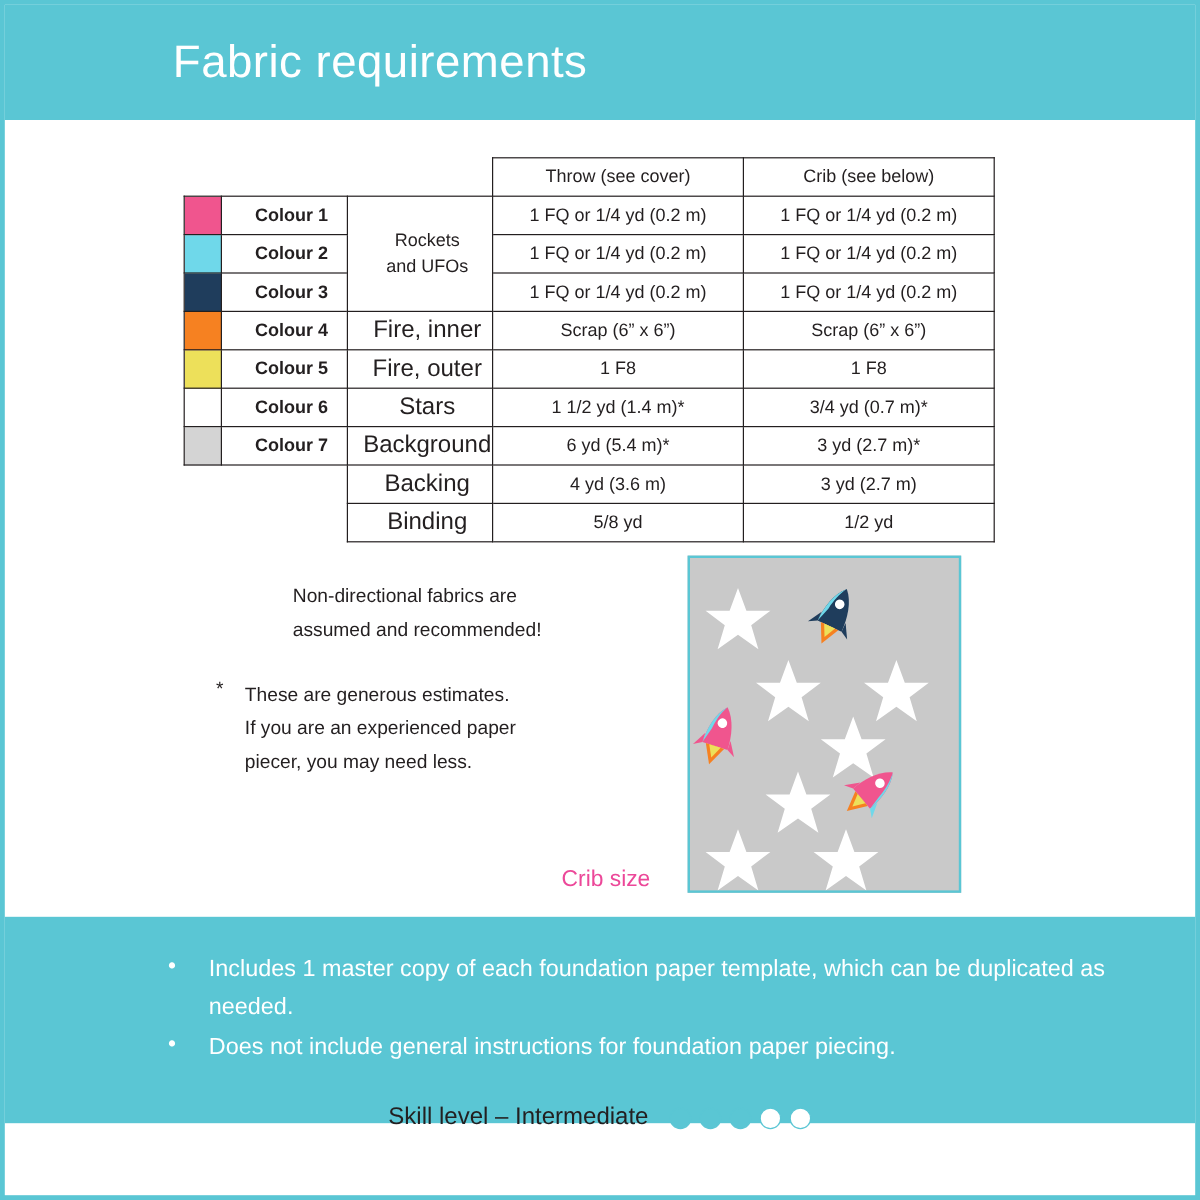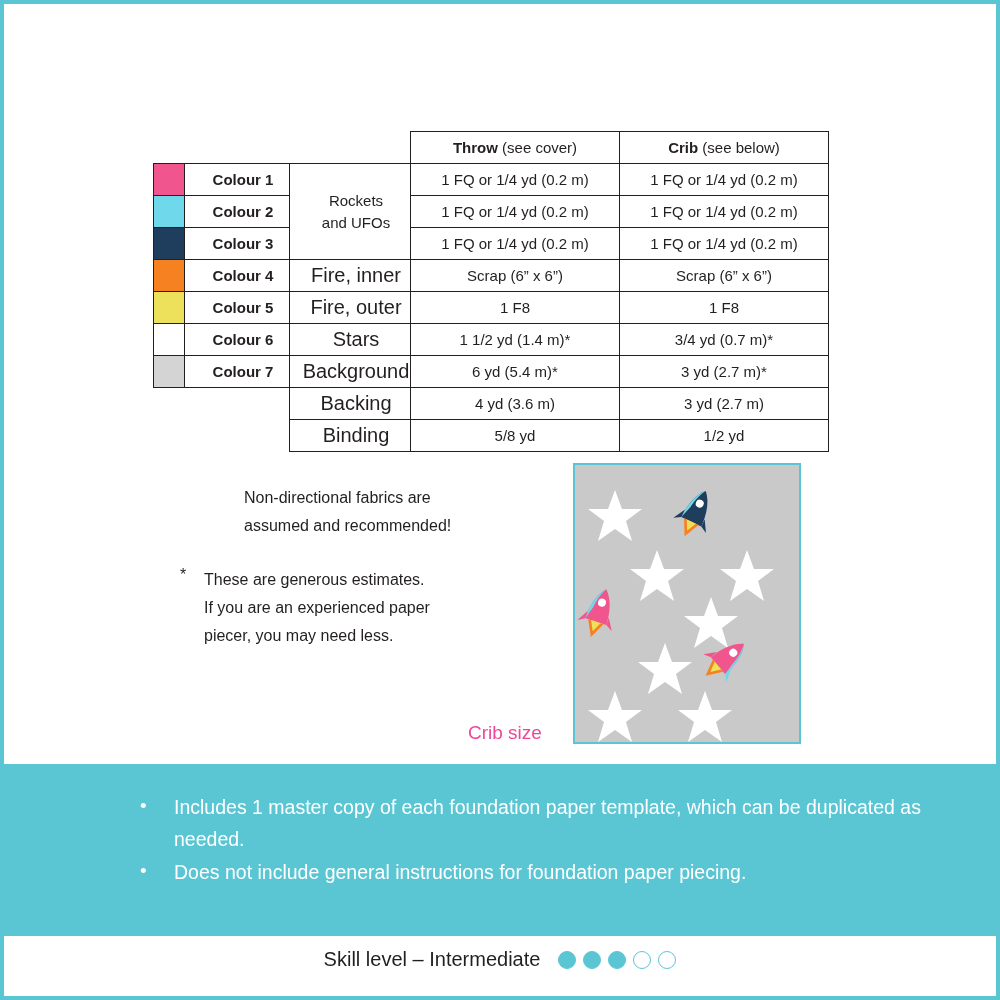--- a/index.html
+++ b/index.html
@@ -81,21 +81,21 @@
     font-size: 20px;
   }
   .qty {
     width: 208px;
     font-size: 15px;
   }
   .hdr {
     font-size: 15px;
   }
   .hdr b {
-    font-weight: bold;
+    font-weight: normal;
   }
   .rowspan-use {
     text-align: left;
     padding-left: 12px !important;
     font-size: 15px;
     line-height: 1.45;
   }
 
   
   .notes {
@@ -173,21 +173,21 @@
     position: absolute;
     left: 6px;
     top: -1px;
     font-size: 19px;
   }
 
   
   .skill {
     position: absolute;
     left: 0;
-    top: 944px;
+    top: 916px;
     width: 992px;
     text-align: center;
     font-size: 20px;
     color: #231f20;
   }
   .skill-row {
     display: inline-flex;
     align-items: center;
     gap: 8px;
   }
@@ -200,20 +200,23 @@
   }
   .dot.filled { background: #5ac6d4; border: 1px solid #5ac6d4; }
   .dot.empty { background: #ffffff; border: 1.5px solid #5ac6d4; }
   .skill-dots { margin-left: 10px; display: inline-flex; gap: 7px; align-items: center; }
 </style>
 </head>
 <body>
 
 <div class="page">
 
+  <div class="header">
+    <div class="header-title">Fabric requirements</div>
+  </div>
 
   <div class="table-wrap">
     <table class="fabric">
       <tbody>
           <tr>
         <td class="sw noborder"></td>
         <td class="cname noborder"></td>
         <td class="cuse noborder"></td>
         <td class="qty hdr">
           <b>Throw</b>

